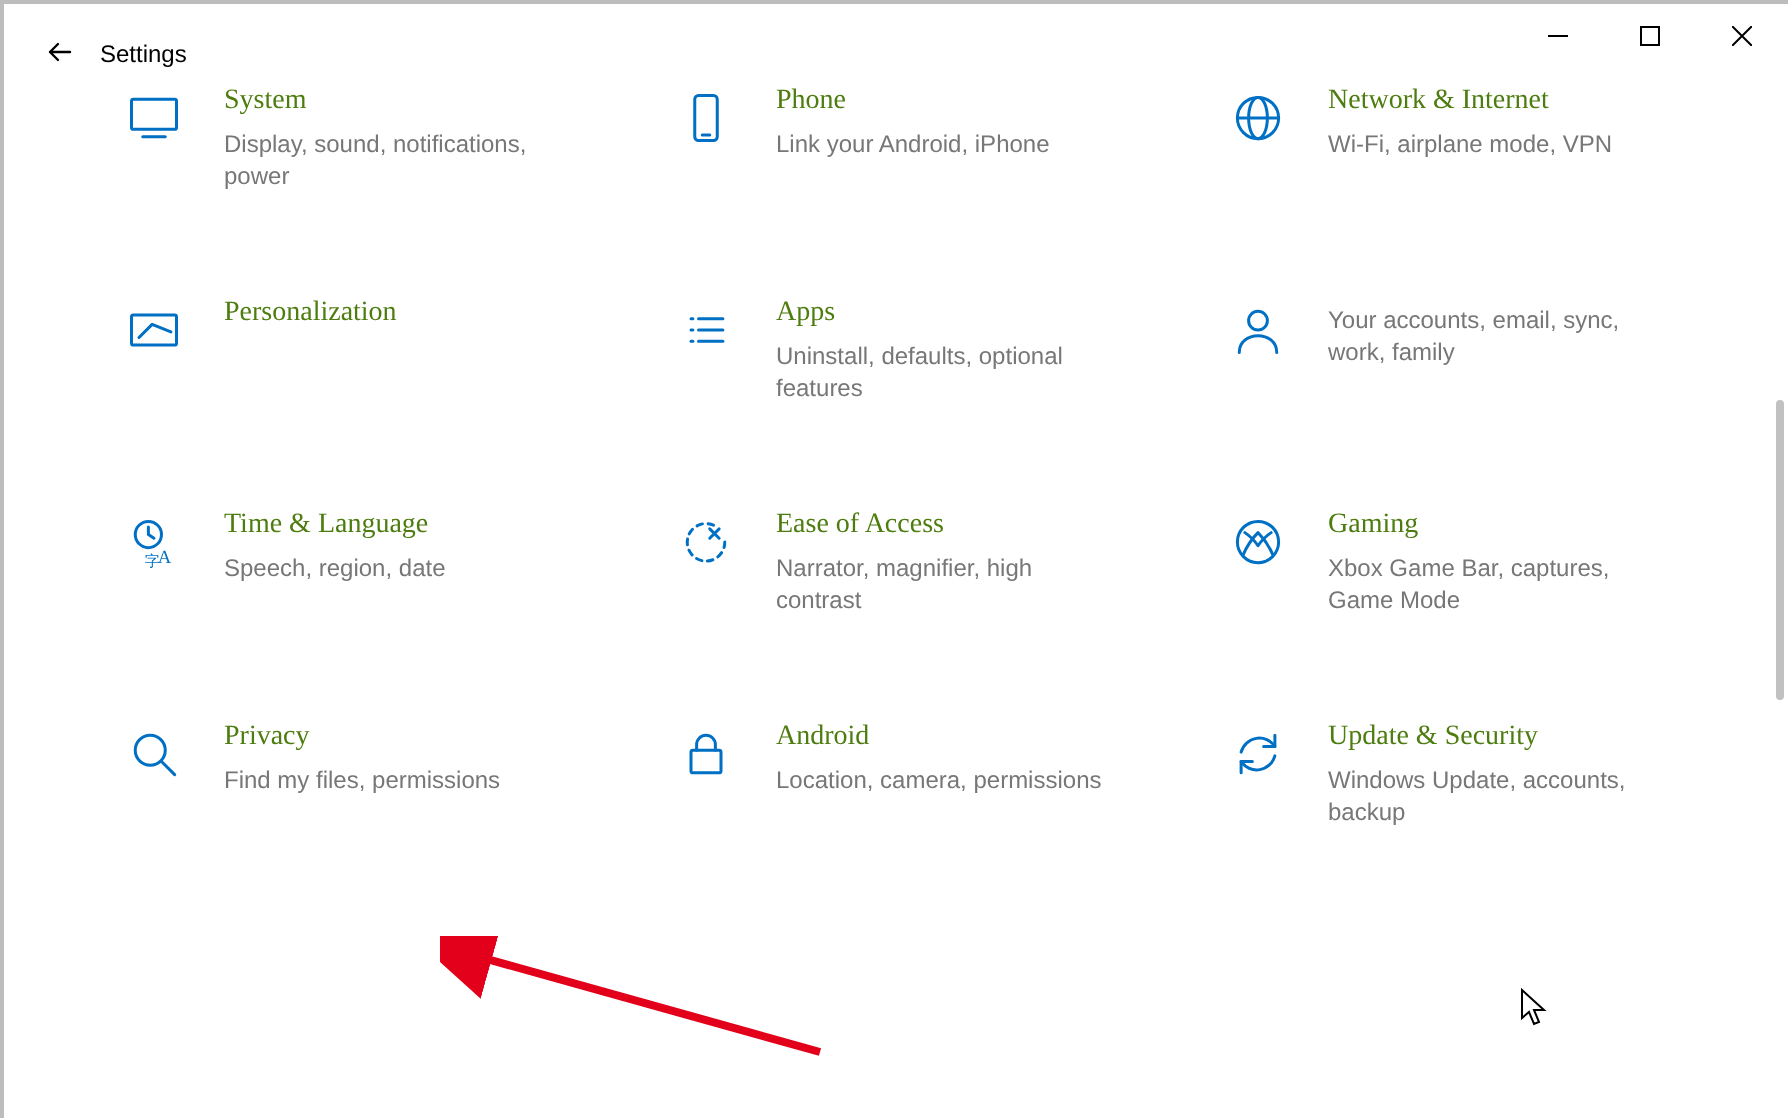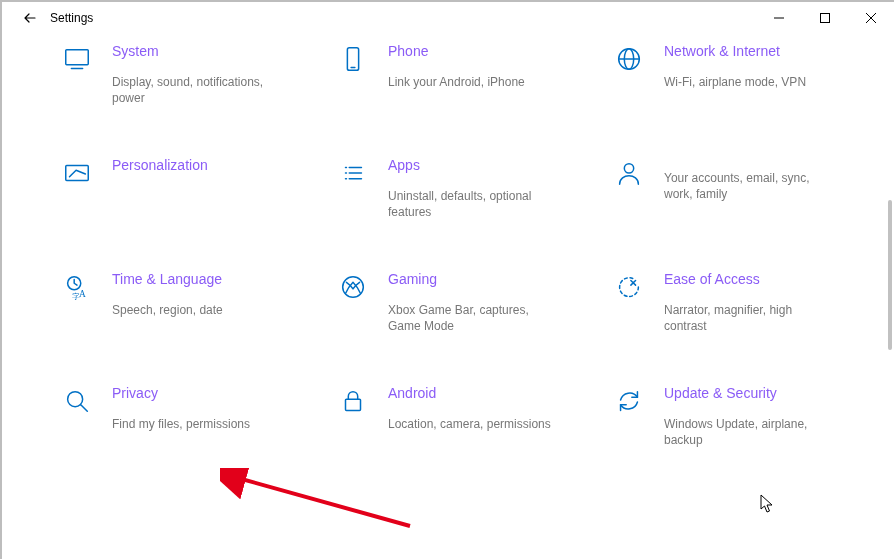--- a/index.html
+++ b/index.html
@@ -13,21 +13,21 @@
     overflow: hidden;
     box-sizing: border-box;
     border: 1px solid #bdbdbd;
   }
   *, *:before, *:after { box-sizing: border-box; }
 
   
   .titlebar {
     height: 32px;
     display: flex;
-    align-items: center;
+    align-items: flex-end;
     padding-left: 12px;
     font-size: 12px;
     color: #000;
     position: relative;
   }
   .titlebar .back {
     width: 32px;
     display: flex;
     align-items: center;
     justify-content: center;
@@ -75,22 +75,22 @@
   .icon-slot {
     flex: 0 0 34px;
     display: flex;
     justify-content: center;
     padding-top: 2px;
   }
   .icon-slot svg { width: 30px; height: 30px; }
   .icon-slot svg .st { stroke: #0070c5; fill: none; stroke-width: 1.6; stroke-linecap: round; stroke-linejoin: round; }
   .icon-slot svg .fl { fill: #0070c5; stroke: none; }
   .text-slot { flex: 1; padding-right: 10px; }
-  .tile-title { font-size: 14px; color: #8b5cf6; line-height: 18px; }
-  .tile-desc { font-size: 12px; color: #777; line-height: 16px; margin-top: 14px; max-width: 170px; }
+  .tile-title { font-size: 14px; color: #4d7c0f; line-height: 18px; font-family: Liberation Serif, serif; }
+  .tile-desc { font-size: 12px; color: #777; line-height: 16px; margin-top: 4px; max-width: 170px; }
 
   
   .scrollbar { position: absolute; right: 2px; top: 200px; width: 4px; height: 150px; background: #c1c1c1; border-radius: 2px; }
 
   
   .arrow-annot {
     position: absolute;
     left: 220px;
     top: 468px;
     pointer-events: none;
@@ -229,41 +229,41 @@
       </div>
       <div class="text-slot">
         <div class="tile-title">Time &amp; Language</div>
         <div class="tile-desc">Speech, region, date</div>
       </div>
     </div>
 
     <div class="tile">
       <div class="icon-slot">
         <svg viewBox="0 0 32 32">
+            <path class="st" d="M26 16a10 10 0 1 1-6-9" stroke-dasharray="3 3"></path>
+            <path class="st" d="M18 9l5 5M23 9l-5 5"></path>
+          </svg>
+      </div>
+      <div class="text-slot">
+        <div class="tile-title">Ease of Access</div>
+        <div class="tile-desc">Narrator, magnifier, high contrast</div>
+      </div>
+    </div>
+
+    <div class="tile">
+      <div class="icon-slot">
+        <svg viewBox="0 0 32 32">
             <circle class="st" cx="16" cy="16" r="11"></circle>
             <path class="st" d="M8 23c3-7 8-12 8-12s5 5 8 12"></path>
             <path class="st" d="M9 11c3 2 5 4 7 7 2-3 4-5 7-7"></path>
           </svg>
       </div>
       <div class="text-slot">
         <div class="tile-title">Gaming</div>
         <div class="tile-desc">Xbox Game Bar, captures, Game Mode</div>
-      </div>
-    </div>
-
-    <div class="tile">
-      <div class="icon-slot">
-        <svg viewBox="0 0 32 32">
-            <path class="st" d="M26 16a10 10 0 1 1-6-9" stroke-dasharray="3 3"></path>
-            <path class="st" d="M18 9l5 5M23 9l-5 5"></path>
-          </svg>
-      </div>
-      <div class="text-slot">
-        <div class="tile-title">Ease of Access</div>
-        <div class="tile-desc">Narrator, magnifier, high contrast</div>
       </div>
     </div>
 
     <div class="tile">
       <div class="icon-slot">
         <svg viewBox="0 0 32 32">
             <circle class="st" cx="14" cy="14" r="8"></circle>
             <line class="st" x1="20" y1="20" x2="27" y2="27"></line>
           </svg>
       </div>
@@ -290,21 +290,21 @@
       <div class="icon-slot">
         <svg viewBox="0 0 32 32">
             <path class="st" d="M25 12a10 10 0 0 0-18 3"></path>
             <polyline class="st" points="25,6 25,12 19,12"></polyline>
             <path class="st" d="M7 20a10 10 0 0 0 18-3"></path>
             <polyline class="st" points="7,26 7,20 13,20"></polyline>
           </svg>
       </div>
       <div class="text-slot">
         <div class="tile-title">Update &amp; Security</div>
-        <div class="tile-desc">Windows Update, airplane, backup</div>
+        <div class="tile-desc">Windows Update, accounts, backup</div>
       </div>
     </div>
 
     <div></div>
     <div></div>
 
   </div>
 </div>
 
 <div class="scrollbar"></div>

